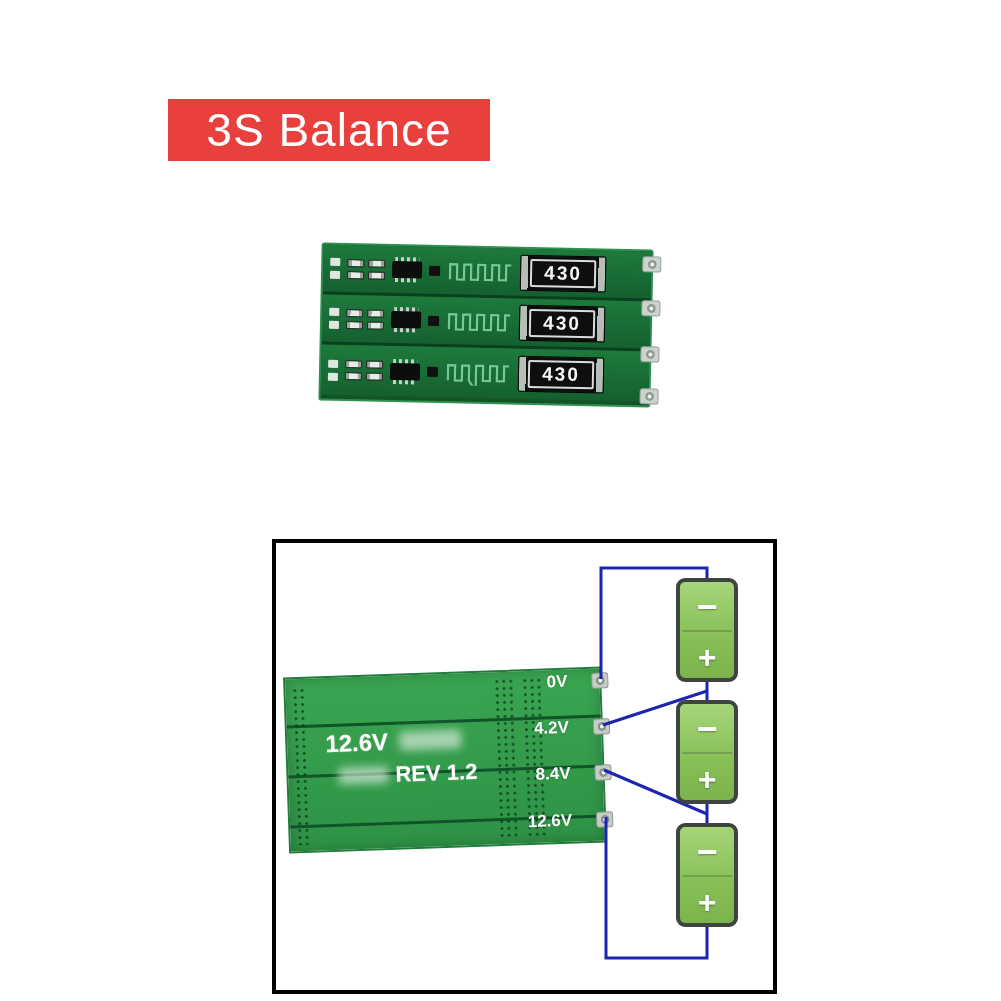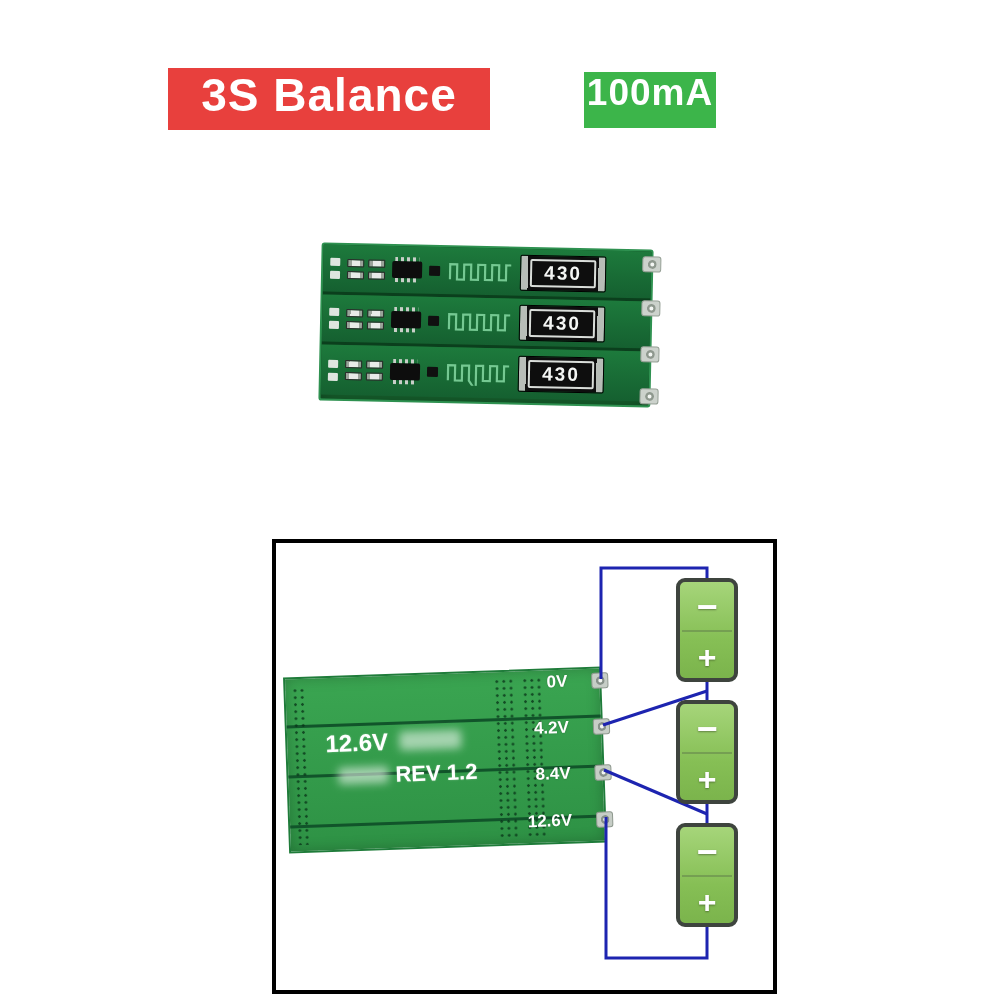--- a/index.html
+++ b/index.html
@@ -1,22 +1,22 @@
 <!DOCTYPE html>
 <html><head>
 <meta charset="utf-8">
 <style>
   * { margin:0; padding:0; box-sizing:border-box; }
   html, body { background:#ffffff; }
   .page { position:relative; width:1001px; height:1001px; background:#fff; overflow:hidden;
           font-family:"Liberation Sans", sans-serif; }
 
   
-  .badge { position:absolute; display:flex; justify-content:center;
-           color:#fff; font-weight:bold; letter-spacing:1px; }
+  .badge { position:absolute; display:flex; align-items:center; justify-content:center;
+           color:#fff; font-weight:normal; letter-spacing:1px;margin-top:31px; }
   .badge.red   { left:168px; top:68px; width:322px; height:62px; background:#e8403d; font-size:46px; }
   .badge.green { left:584px; top:72px; width:132px; height:56px; background:#3cb54a; font-size:37px; }
 
   
   .board { position:absolute; left:320px; top:246px; width:332px; height:158px;
            background:#17632e; border:2px solid #2e9150; border-radius:3px;
            transform:rotate(1.2deg); box-shadow:inset 0 0 22px rgba(0,0,0,.35); overflow:visible; }
   .board .rows { position:absolute; inset:0; overflow:hidden; }
   .brow { position:relative; height:50px; display:flex; align-items:center; gap:7px; padding-left:7px;
           border-bottom:3px solid #0b3f1d; background:linear-gradient(180deg,#1d7a3c,#156030); }
@@ -83,23 +83,20 @@
   .term.plus  { bottom:5px; font-size:32px; }
 </style>
 </head>
 <body>
 
 <div class="page">
 
   <div class="badge red">
     <span>3S Balance</span>
   </div>
-  <div class="badge green">
-    <span>100mA</span>
-  </div>
 
   <div class="board">
     <div class="rows">
 
       <div class="brow">
         <div class="lpads">
             <i></i>
             <i></i>
           </div>
         <div class="smds">

